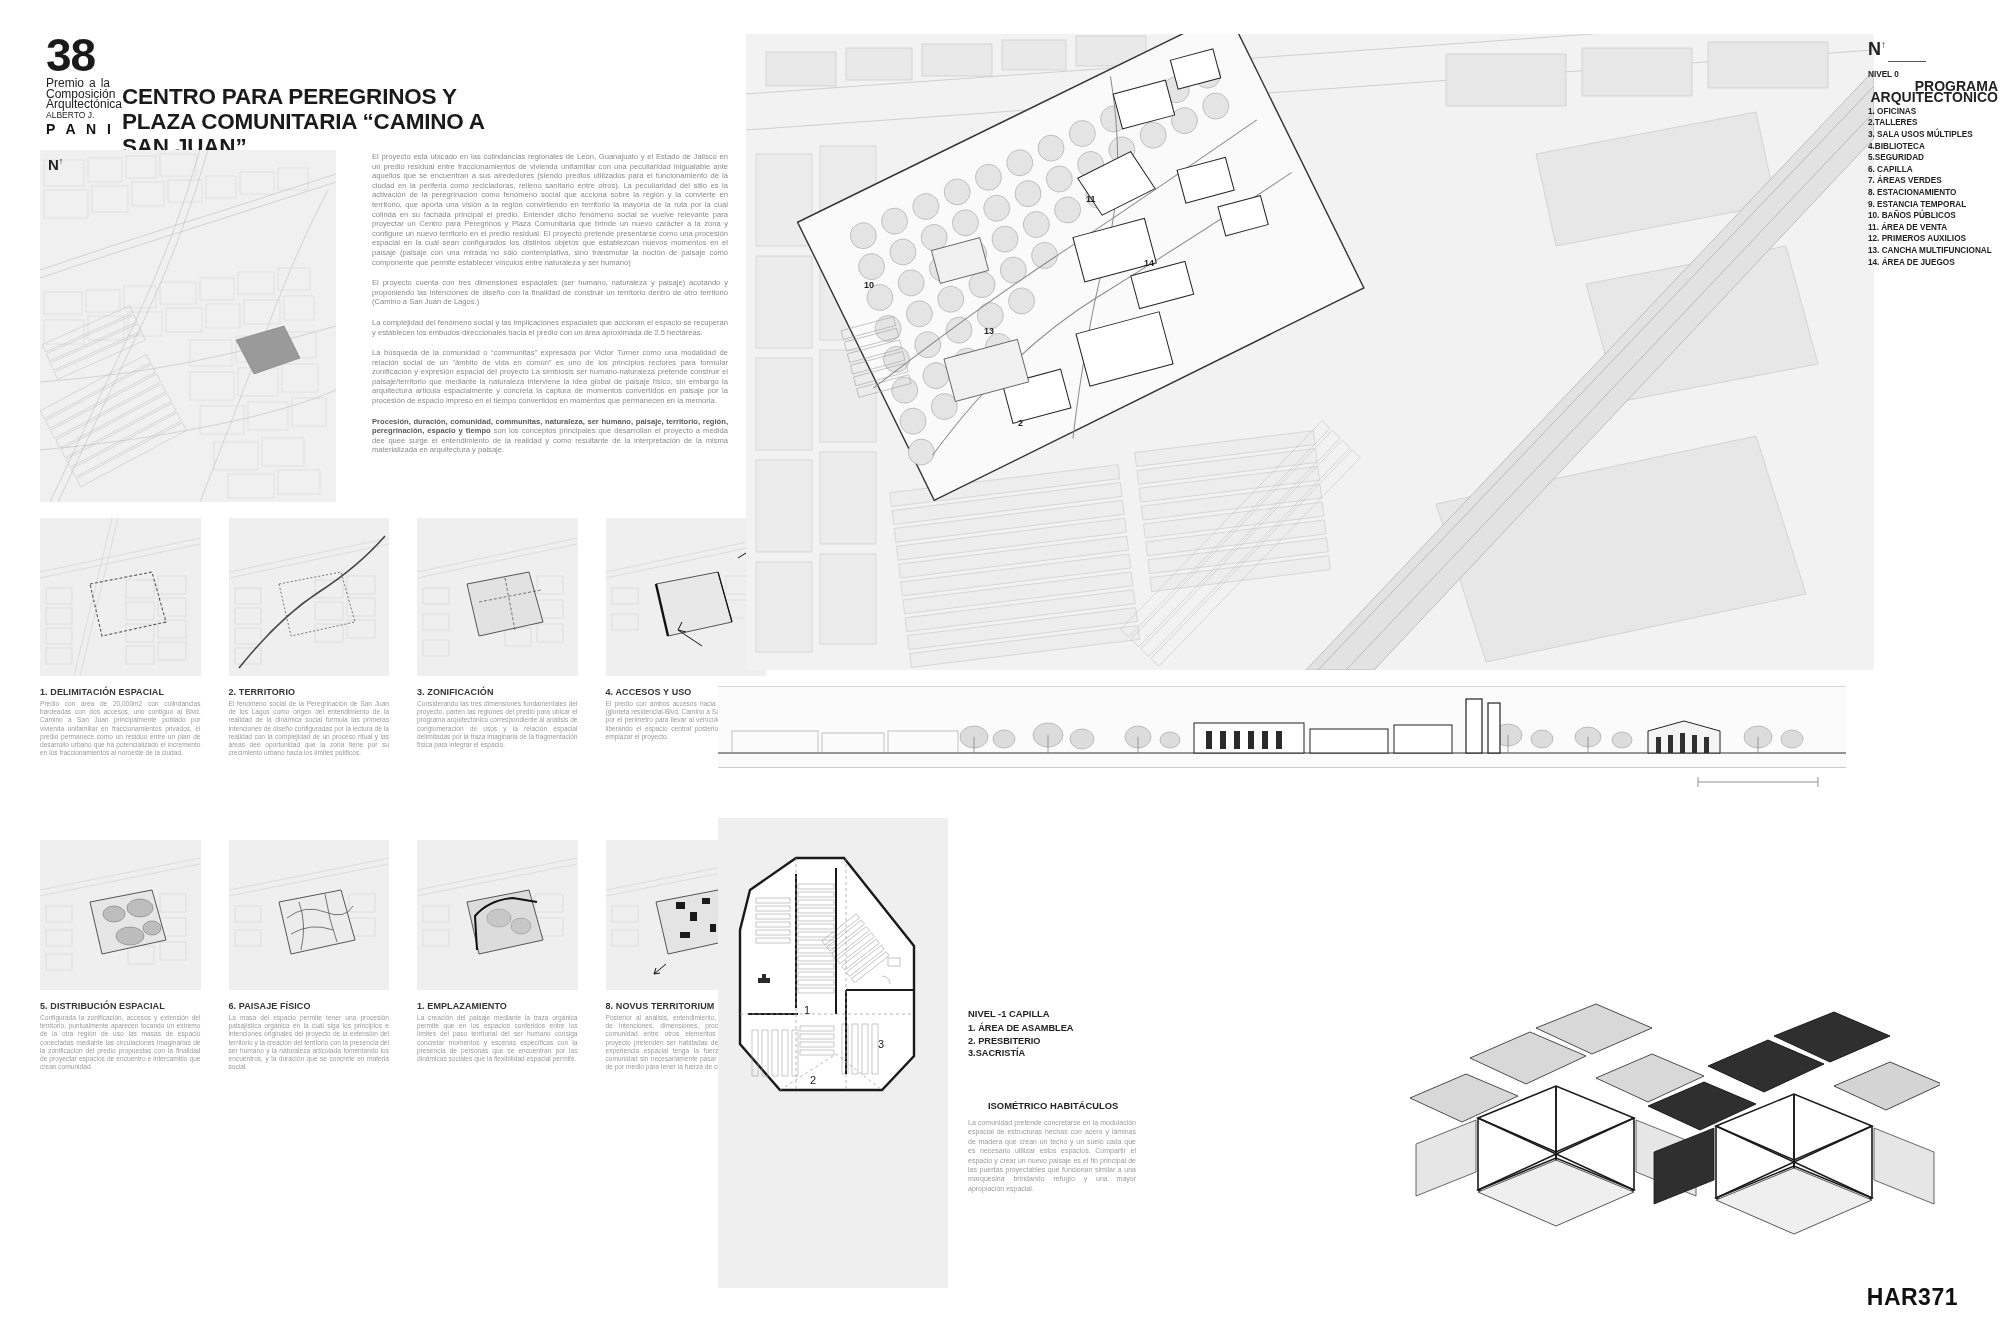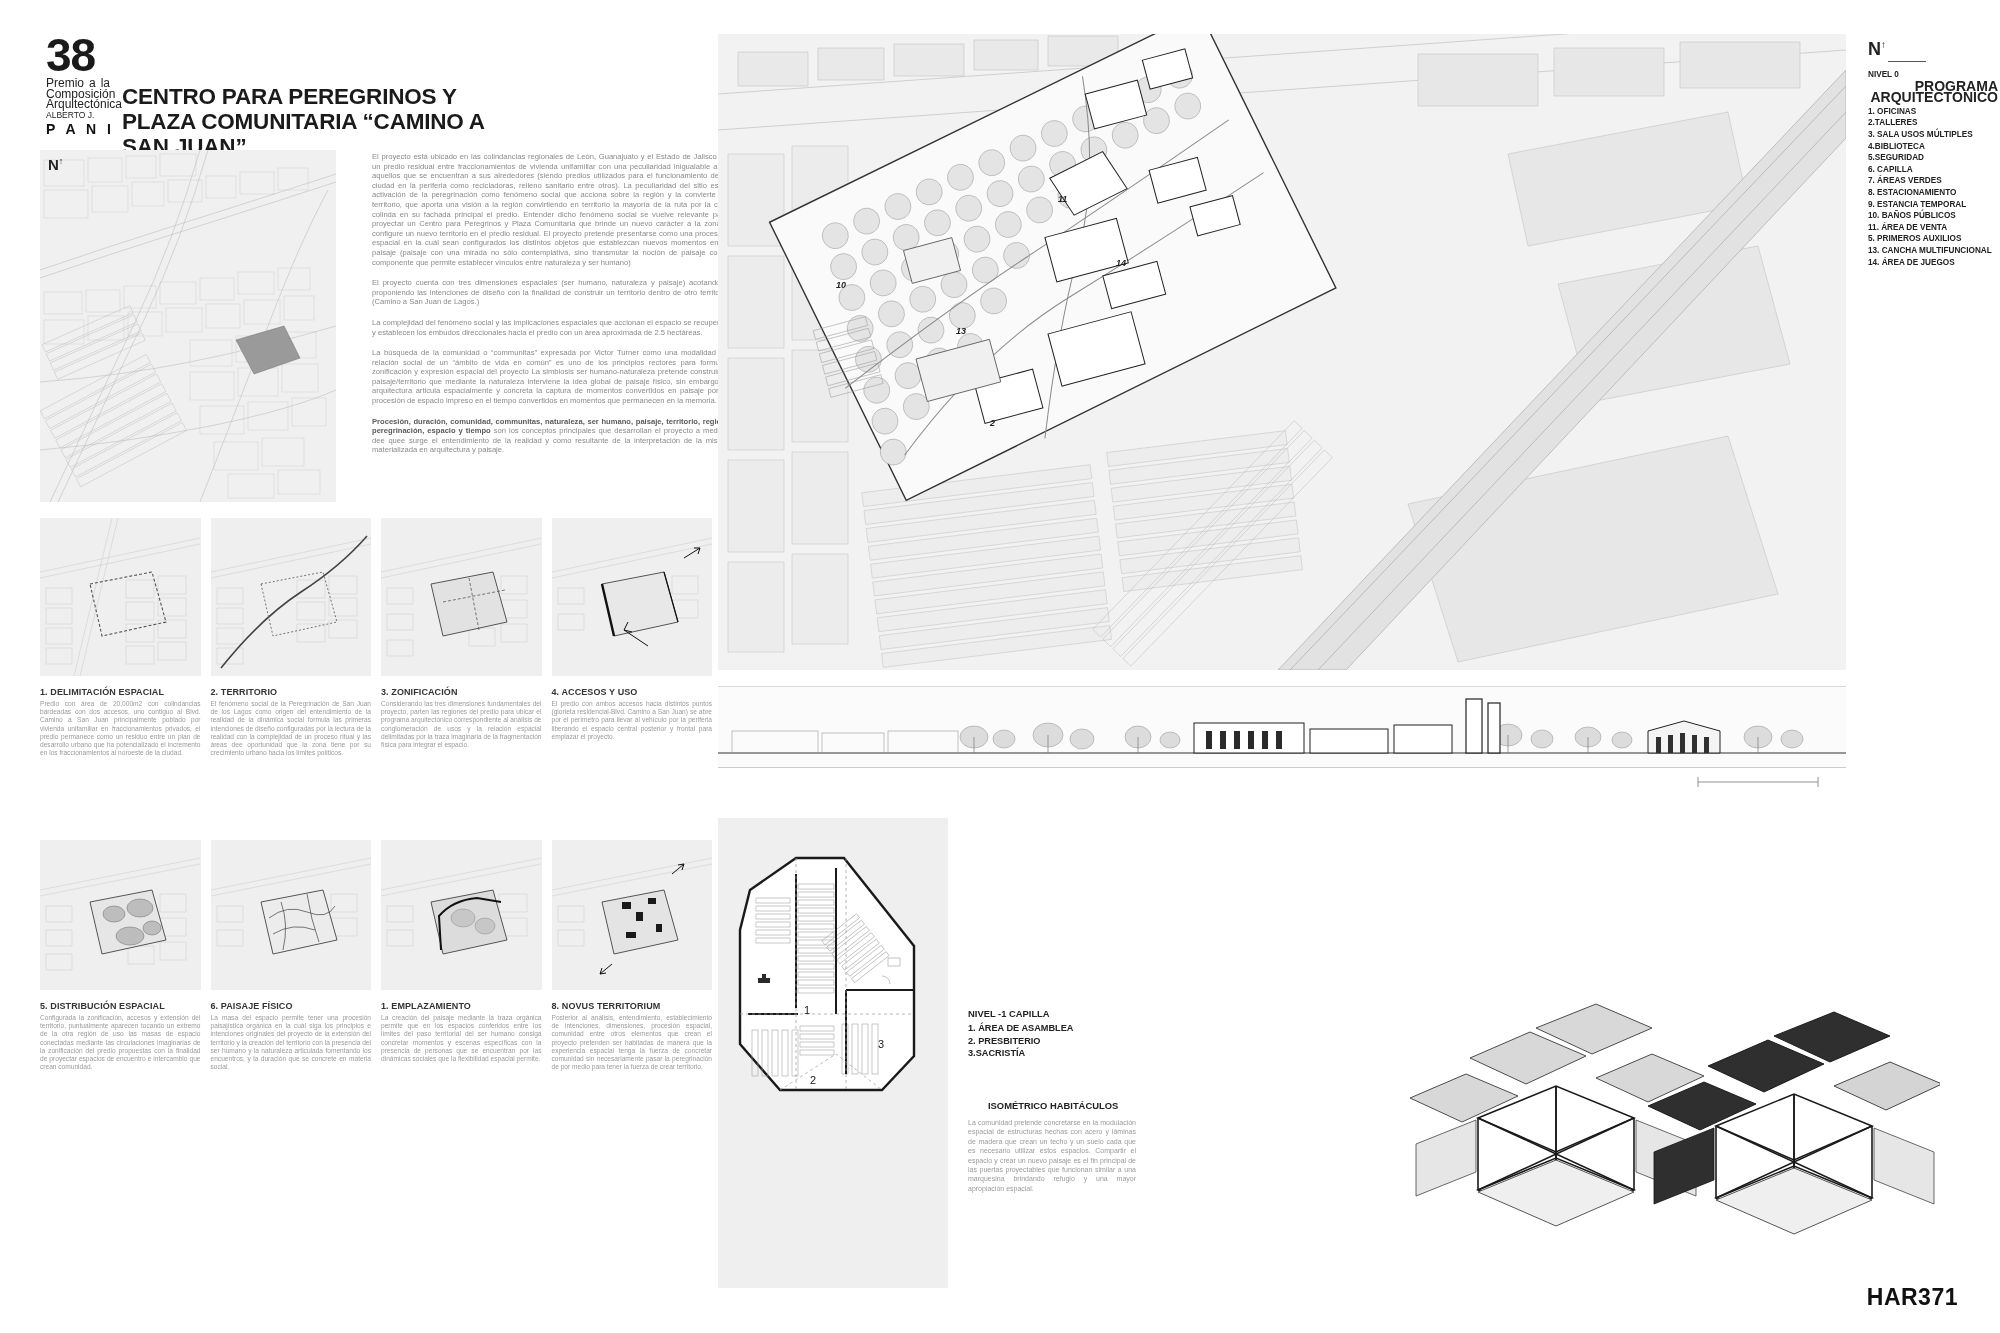--- a/index.html
+++ b/index.html
@@ -52,39 +52,39 @@
     position: absolute; left: 332px; top: 118px; width: 356px;
   }
   .desc p {
     font-size: 7.6px; line-height: 9.6px; color: #8a8a8a;
     text-align: justify; margin-bottom: 11px;
   }
   .desc p.kw { color: #8a8a8a; }
   .desc p.kw b { color: #5a5a5a; }
 
   
-  .dgrid { position: absolute; left: 0; width: 672px; display: flex; gap: 10px; }
+  .dgrid { position: absolute; left: 0; width: 672px; display: flex; gap: 28px; }
   .dgrid.row1 { top: 484px; }
   .dgrid.row2 { top: 806px; }
   .dcell { width: 160.5px; }
   .dthumb { width: 160.5px; height: 158px; background: #efefef; overflow: hidden; position: relative; }
   .dcap-t {
     font-size: 9px; font-weight: bold; color: #333;
     margin-top: 11px; margin-bottom: 3px; letter-spacing: 0.1px;
   }
   .dcap-b {
     font-size: 6.6px; line-height: 8.2px; color: #9a9a9a; text-align: justify;
   }
   .dgrid.row2 .dthumb { height: 150px; }
 
   
   .mainplan {
-    position: absolute; left: 718px; top: 34px;
+    position: absolute; left: 746px; top: 34px;
     width: 1128px; height: 636px;
-    background: #f2f2f2; overflow: hidden; font-style: italic;
+    background: #f2f2f2; overflow: hidden;
   }
 
   
   .legend { position: absolute; left: 1868px; top: 36px; width: 130px; }
   .legend .north { font-size: 18px; font-weight: bold; color: #222; line-height: 18px; }
   .legend .north small { font-size: 10px; vertical-align: super; }
   .legend .rule { width: 38px; height: 1px; background: #555; margin: 3px 0 7px 20px; }
   .legend .lv { font-size: 8.2px; font-weight: bold; color: #222; line-height: 11.6px; }
   .legend .pa { font-size: 14px; font-weight: bold; color: #222; line-height: 11.6px; margin-bottom: 2px; text-align: right; }
   .legend li { list-style: none; font-size: 8.2px; font-weight: bold; color: #222; line-height: 11.6px; }
@@ -656,21 +656,21 @@
       <li>2.TALLERES</li>
       <li>3. SALA USOS MÚLTIPLES</li>
       <li>4.BIBLIOTECA</li>
       <li>5.SEGURIDAD</li>
       <li>6. CAPILLA</li>
       <li>7. ÁREAS VERDES</li>
       <li>8. ESTACIONAMIENTO</li>
       <li>9. ESTANCIA TEMPORAL</li>
       <li>10. BAÑOS PÚBLICOS</li>
       <li>11. ÁREA DE VENTA</li>
-      <li>5. PRIMEROS AUXILIOS</li>
+      <li>12. PRIMEROS AUXILIOS</li>
       <li>13. CANCHA MULTIFUNCIONAL</li>
       <li>14. ÁREA DE JUEGOS</li>
     </ul>
   </div>
 
   <div class="section">
     <svg width="1128" height="82" viewBox="0 0 1128 82">
       <rect width="1128" height="82" fill="#fbfbfb"></rect>
       <line x1="0" y1="66" x2="1128" y2="66" stroke="#333" stroke-width="1.2"></line>
       <g stroke="#9a9a9a" stroke-width="0.6" fill="none">

